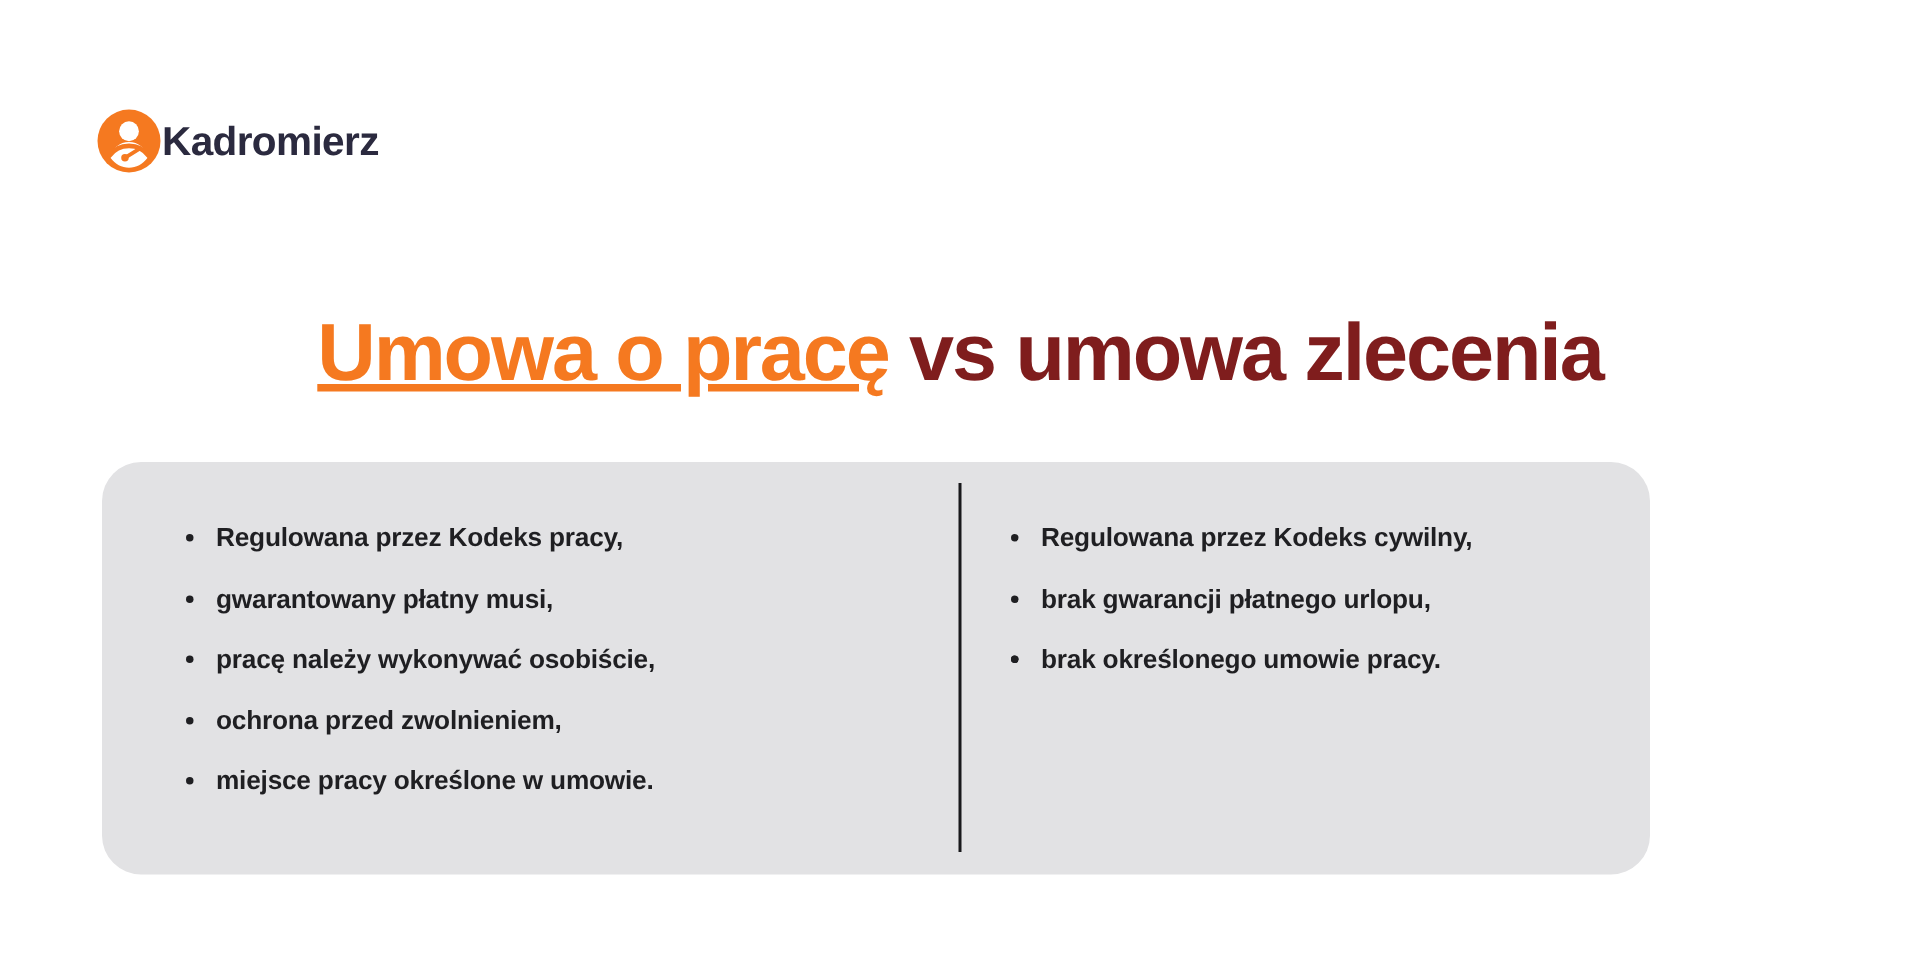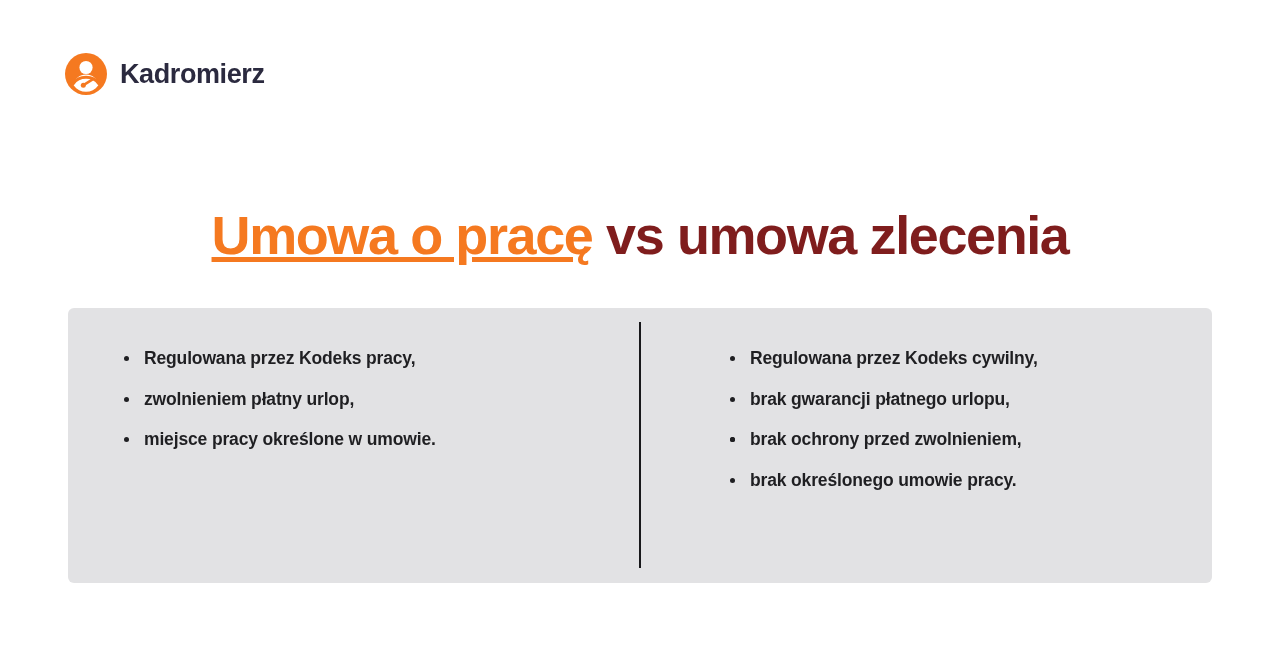--- a/index.html
+++ b/index.html
@@ -13,24 +13,23 @@
     font-family: "Liberation Sans", sans-serif;
     -webkit-font-smoothing: antialiased;
     overflow: hidden;
     position: relative;
   }
 
   
   .brand {
     position: absolute;
     left: 64px;
-    top: 52px;
+    top: 72px;
     display: flex;
     align-items: center;
-    gap: 12px;
   }
   .brand-mark {
     width: 44px;
     height: 44px;
     flex: 0 0 44px;
     display: block;
   }
   .brand-name {
     font-size: 27px;
     font-weight: bold;
@@ -54,24 +53,24 @@
     white-space: nowrap;
   }
   .headline .accent { color: #F57920; text-decoration: underline; }
   .headline .plain  { color: #7f1d1d; }
 
   
   .card {
     position: absolute;
     left: 68px;
     top: 308px;
-    width: 1144px;
+    width: 1032px;
     height: 275px;
     background: #e2e2e4;
-    border-radius: 6px;
+    border-radius: 26px;
     box-sizing: border-box;
   }
   .card-inner {
     position: relative;
     width: 100%;
     height: 100%;
     display: flex;
   }
   .col {
     box-sizing: border-box;
@@ -140,21 +139,29 @@
   <div class="card-inner">
 
     <div class="col col-left">
       <ul class="points">
         <li>
           <span class="bullet"></span>
           <span>Regulowana przez Kodeks pracy,</span>
         </li>
         <li>
           <span class="bullet"></span>
-          <span>zwolnieniem płatny urlop,</span>
+          <span>gwarantowany płatny musi,</span>
+        </li>
+        <li>
+          <span class="bullet"></span>
+          <span>pracę należy wykonywać osobiście,</span>
+        </li>
+        <li>
+          <span class="bullet"></span>
+          <span>ochrona przed zwolnieniem,</span>
         </li>
         <li>
           <span class="bullet"></span>
           <span>miejsce pracy określone w umowie.</span>
         </li>
       </ul>
     </div>
 
     <div class="divider"></div>
 
@@ -166,23 +173,19 @@
         </li>
         <li>
           <span class="bullet"></span>
           <span>brak gwarancji płatnego urlopu,</span>
         </li>
         <li>
           <span class="bullet"></span>
         </li>
         <li>
           <span class="bullet"></span>
-          <span>brak ochrony przed zwolnieniem,</span>
-        </li>
-        <li>
-          <span class="bullet"></span>
           <span>brak określonego umowie pracy.</span>
         </li>
       </ul>
     </div>
 
   </div>
 </div>
 
 </body></html>

